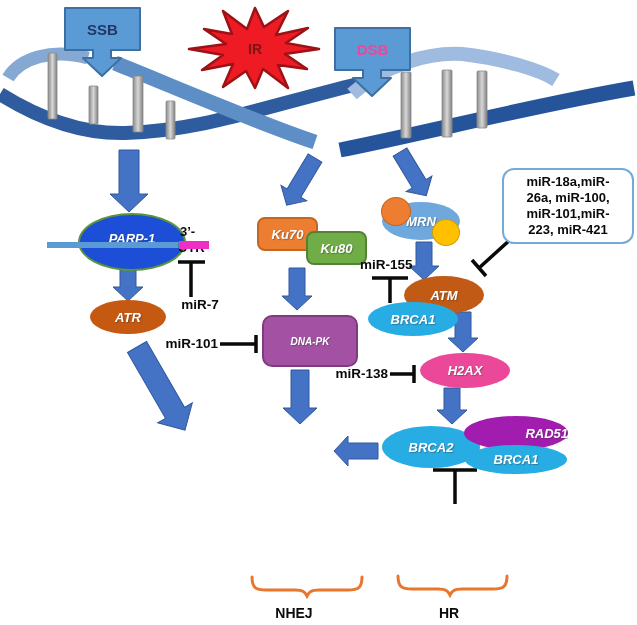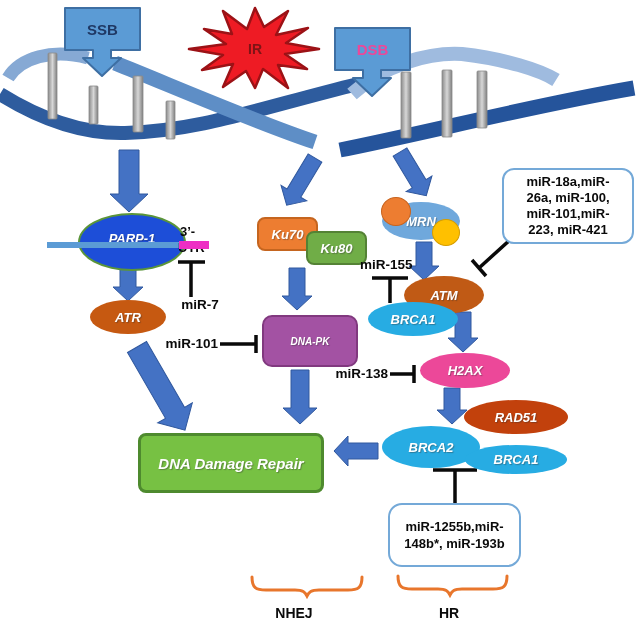--- a/index.html
+++ b/index.html
@@ -135,32 +135,25 @@
   </div>
 
   <div class="mir" style="left:328px;top:366px;width:60px;text-align:right;">miR-138</div>
   <div class="node ellipse" style="left:420px;top:353px;width:90px;height:35px;background:#ec4899;">
     <span>H2AX</span>
   </div>
 
   <div class="node ellipse" style="left:382px;top:426px;width:98px;height:42px;background:#27ACE3;">
     <span>BRCA2</span>
   </div>
-  <div class="node ellipse" style="left:464px;top:400px;width:104px;height:34px;background:#c2410c;z-index:4;">
+  <div class="node ellipse" style="left:464px;top:416px;width:104px;height:34px;background:#a21caf;z-index:4;justify-content:flex-end;">
     <span>RAD51</span>
   </div>
   <div class="node ellipse" style="left:465px;top:445px;width:102px;height:29px;background:#27ACE3;z-index:5;">
     <span>BRCA1</span>
   </div>
 
-  <div class="mbox" style="left:388px;top:503px;width:129px;height:60px;border-radius:14px;line-height:17px;">
-    <div>miR-1255b,miR-</div>
-    <div>148b*, miR-193b</div>
-  </div>
 
-  <div class="node" style="left:138px;top:433px;width:180px;height:54px;background:#77C143;border:3px solid #4E8A2E;border-radius:8px;font-size:15px;">
-    <span>DNA Damage Repair</span>
-  </div>
 
   <div class="pathlbl" style="left:264px;top:605px;width:60px;">NHEJ</div>
   <div class="pathlbl" style="left:419px;top:605px;width:60px;">HR</div>
 
 </div>
 
 </body></html>

